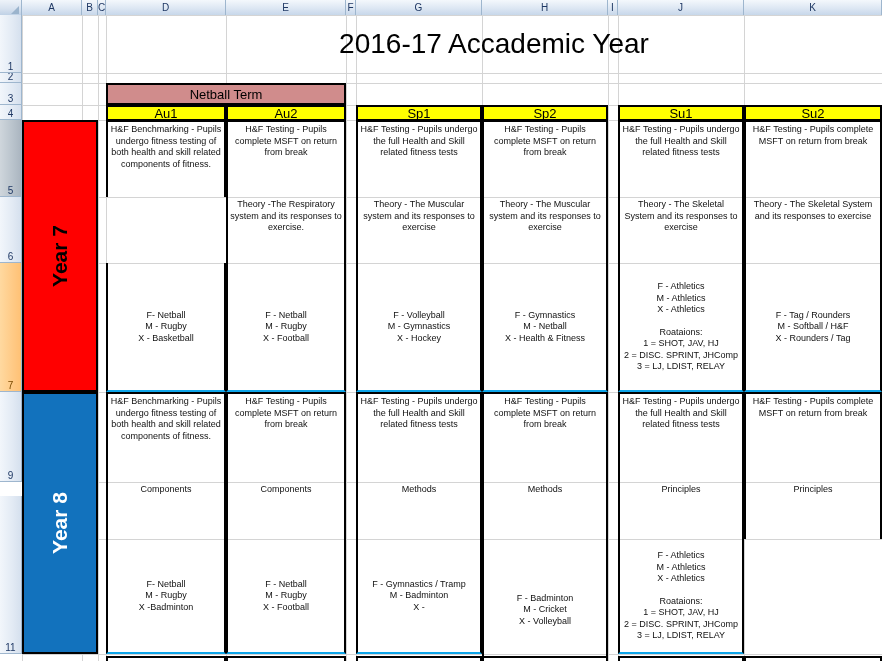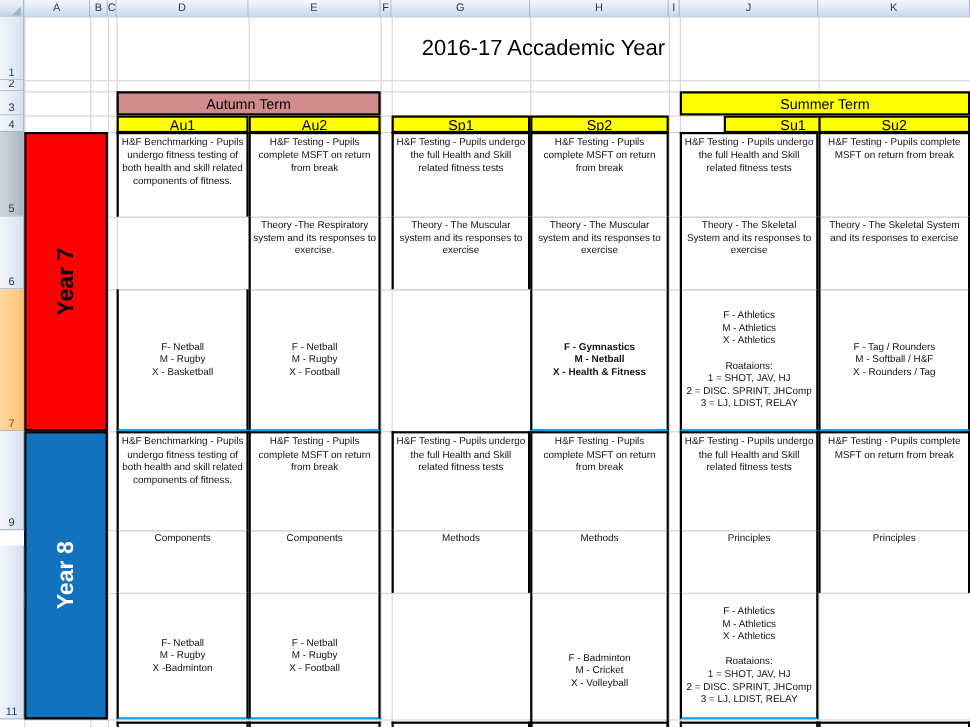--- a/index.html
+++ b/index.html
@@ -103,21 +103,21 @@
     color: #111111;
     line-height: 11.5px;
     text-align: center;
     white-space: pre-line;
     padding: 1px 2px;
   }
 
   
   #title {
     position: absolute;
-    font-size: 20px;
+    font-size: 28px;
     font-weight: normal;
     color: #000000;
     text-align: center;
     letter-spacing: 0px;
     display: flex;
     align-items: center;
     justify-content: center;
   }
 
   
@@ -223,51 +223,53 @@
       <div class="gline-h" style="top: 90px;"></div>
       <div class="gline-h" style="top: 105px;"></div>
       <div class="gline-h" style="top: 182px;"></div>
       <div class="gline-h" style="top: 248px;"></div>
       <div class="gline-h" style="top: 377px;"></div>
       <div class="gline-h" style="top: 467px;"></div>
       <div class="gline-h" style="top: 524px;"></div>
       <div class="gline-h" style="top: 639px;"></div>
       <div class="gline-h" style="top: 0px;"></div>
       <div id="title" style="left: 84px; top: 0px; width: 776px; height: 58px; position: absolute;">2016-17 Accademic Year</div>
-      <div class="term" style="background: rgb(208, 140, 140); left: 84px; top: 68px; width: 240px; height: 22px; position: absolute;">Autumn Term</div>
+      <div class="term" style="background: rgb(208, 140, 140); left: 84px; top: 68px; width: 240px; height: 22px; position: absolute;">Netball Term</div>
       <div class="subterm" style="left: 84px; top: 90px; width: 120px; height: 16px; position: absolute;">Au1</div>
       <div class="subterm" style="left: 204px; top: 90px; width: 120px; height: 16px; position: absolute;">Au2</div>
       <div class="subterm" style="left: 334px; top: 90px; width: 126px; height: 16px; position: absolute;">Sp1</div>
       <div class="subterm" style="left: 460px; top: 90px; width: 126px; height: 16px; position: absolute;">Sp2</div>
-      <div class="term" style="background: rgb(255, 255, 0); left: 596px; top: 68px; width: 264px; height: 22px; position: absolute;">Summer Term</div>
-      <div class="subterm" style="left: 596px; top: 90px; width: 126px; height: 16px; position: absolute; margin-left: 40px;">Su1</div>
+      <div class="subterm" style="left: 596px; top: 90px; width: 126px; height: 16px; position: absolute;">Su1</div>
       <div class="subterm" style="left: 722px; top: 90px; width: 138px; height: 16px; position: absolute;">Su2</div>
       <div class="yearlabel" style="background: rgb(255, 0, 0); left: 0px; top: 105px; width: 76px; height: 272px; position: absolute;">
         <span style="color: rgb(0, 0, 0);">Year 7</span>
       </div>
       <div class="cell body-cell topline" style="left: 84px; top: 105px; width: 120px; height: 77px; position: absolute;"><div class="inner">H&amp;F Benchmarking - Pupils undergo fitness testing of both health and skill related components of fitness.</div></div>
       <div class="cell body-cell botline" style="flex-direction: column; left: 84px; top: 248px; width: 120px; height: 129px; position: absolute;"><div class="inner">F- Netball
 M - Rugby
 X - Basketball</div></div>
       <div class="sep-h" style="left: 86px; top: 182px; width: 116px;"></div>
       <div class="sep-h" style="left: 86px; top: 248px; width: 116px;"></div>
       <div class="cell body-cell topline" style="left: 204px; top: 105px; width: 120px; height: 77px; position: absolute;"><div class="inner">H&amp;F Testing - Pupils complete MSFT on return from break</div></div>
       <div class="cell body-cell" style="left: 204px; top: 182px; width: 120px; height: 66px; position: absolute;"><div class="inner">Theory -The Respiratory system and its responses to exercise.</div></div>
       <div class="cell body-cell botline" style="flex-direction: column; left: 204px; top: 248px; width: 120px; height: 129px; position: absolute;"><div class="inner">F - Netball
 M - Rugby
 X - Football</div></div>
       <div class="sep-h" style="left: 206px; top: 182px; width: 116px;"></div>
       <div class="sep-h" style="left: 206px; top: 248px; width: 116px;"></div>
       <div class="cell body-cell topline" style="left: 334px; top: 105px; width: 126px; height: 77px; position: absolute;"><div class="inner">H&amp;F Testing - Pupils undergo the full Health and Skill related fitness tests</div></div>
       <div class="cell body-cell" style="left: 334px; top: 182px; width: 126px; height: 66px; position: absolute;"><div class="inner">Theory - The Muscular system and its responses to exercise</div></div>
+      <div class="cell body-cell botline" style="flex-direction: column; left: 334px; top: 248px; width: 126px; height: 129px; position: absolute;"><div class="inner">F - Volleyball
+M - Gymnastics
+X - Hockey</div></div>
       <div class="sep-h" style="left: 336px; top: 182px; width: 122px;"></div>
       <div class="sep-h" style="left: 336px; top: 248px; width: 122px;"></div>
       <div class="cell body-cell topline" style="left: 460px; top: 105px; width: 126px; height: 77px; position: absolute;"><div class="inner">H&amp;F Testing - Pupils complete MSFT on return from break</div></div>
       <div class="cell body-cell" style="left: 460px; top: 182px; width: 126px; height: 66px; position: absolute;"><div class="inner">Theory - The Muscular system and its responses to exercise</div></div>
-      <div class="cell body-cell botline" style="flex-direction: column; left: 460px; top: 248px; width: 126px; height: 129px; position: absolute; font-weight: bold;"><div class="inner">F - Gymnastics
+      <div class="cell body-cell botline" style="flex-direction: column; left: 460px; top: 248px; width: 126px; height: 129px; position: absolute;"><div class="inner">F - Gymnastics
 M - Netball
 X - Health &amp; Fitness</div></div>
       <div class="sep-h" style="left: 462px; top: 182px; width: 122px;"></div>
       <div class="sep-h" style="left: 462px; top: 248px; width: 122px;"></div>
       <div class="cell body-cell topline" style="left: 596px; top: 105px; width: 126px; height: 77px; position: absolute;"><div class="inner">H&amp;F Testing - Pupils undergo the full Health and Skill related fitness tests</div></div>
       <div class="cell body-cell" style="left: 596px; top: 182px; width: 126px; height: 66px; position: absolute;"><div class="inner">Theory - The Skeletal System and its responses to exercise</div></div>
       <div class="cell body-cell botline" style="flex-direction: column; left: 596px; top: 248px; width: 126px; height: 129px; position: absolute;"><div class="inner">F - Athletics
 M - Athletics
 X - Athletics</div><div class="inner" style="margin-top: 11px;">Roataions:
 1 = SHOT, JAV, HJ
@@ -294,20 +296,23 @@
       <div class="sep-h" style="left: 86px; top: 524px; width: 116px;"></div>
       <div class="cell body-cell topline" style="left: 204px; top: 377px; width: 120px; height: 90px; position: absolute;"><div class="inner">H&amp;F Testing - Pupils complete MSFT on return from break</div></div>
       <div class="cell body-cell" style="left: 204px; top: 467px; width: 120px; height: 57px; position: absolute;"><div class="inner">Components</div></div>
       <div class="cell body-cell botline" style="flex-direction: column; left: 204px; top: 524px; width: 120px; height: 115px; position: absolute;"><div class="inner">F - Netball
 M - Rugby
 X - Football</div></div>
       <div class="sep-h" style="left: 206px; top: 467px; width: 116px;"></div>
       <div class="sep-h" style="left: 206px; top: 524px; width: 116px;"></div>
       <div class="cell body-cell topline" style="left: 334px; top: 377px; width: 126px; height: 90px; position: absolute;"><div class="inner">H&amp;F Testing - Pupils undergo the full Health and Skill related fitness tests</div></div>
       <div class="cell body-cell" style="left: 334px; top: 467px; width: 126px; height: 57px; position: absolute;"><div class="inner">Methods</div></div>
+      <div class="cell body-cell botline" style="flex-direction: column; left: 334px; top: 524px; width: 126px; height: 115px; position: absolute;"><div class="inner">F - Gymnastics / Tramp
+M - Badminton
+X -</div></div>
       <div class="sep-h" style="left: 336px; top: 467px; width: 122px;"></div>
       <div class="sep-h" style="left: 336px; top: 524px; width: 122px;"></div>
       <div class="cell body-cell topline" style="left: 460px; top: 377px; width: 126px; height: 90px; position: absolute;"><div class="inner">H&amp;F Testing - Pupils complete MSFT on return from break</div></div>
       <div class="cell body-cell" style="left: 460px; top: 467px; width: 126px; height: 57px; position: absolute;"><div class="inner">Methods</div></div>
       <div class="cell body-cell botline" style="flex-direction: column; left: 460px; top: 524px; width: 126px; height: 143px; position: absolute; align-items: center;"><div class="inner">F - Badminton
 M - Cricket
 X - Volleyball</div></div>
       <div class="sep-h" style="left: 462px; top: 467px; width: 122px;"></div>
       <div class="sep-h" style="left: 462px; top: 524px; width: 122px;"></div>
       <div class="cell body-cell topline" style="left: 596px; top: 377px; width: 126px; height: 90px; position: absolute;"><div class="inner">H&amp;F Testing - Pupils undergo the full Health and Skill related fitness tests</div></div>

